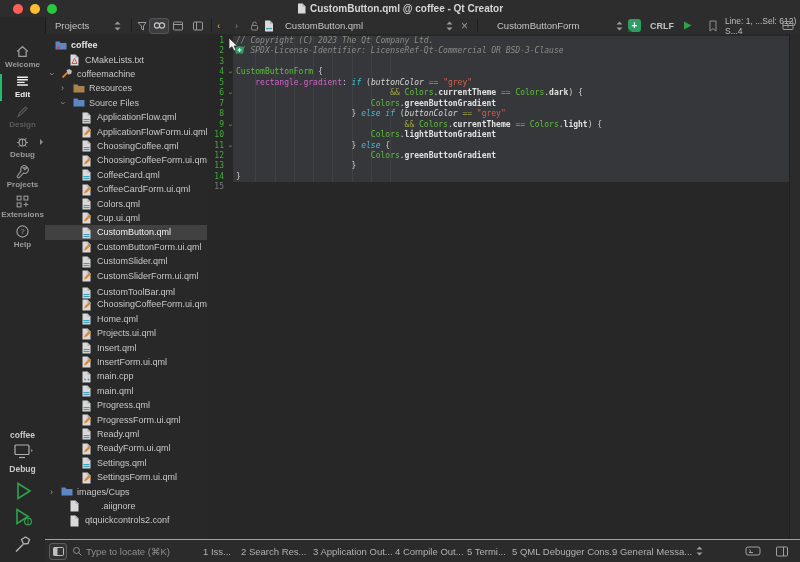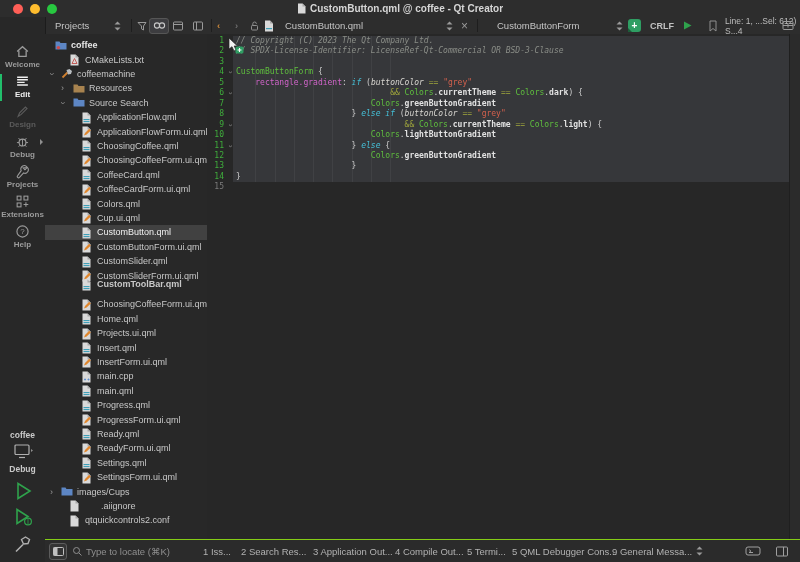--- a/index.html
+++ b/index.html
@@ -291,21 +291,21 @@
         <span class="ticon" style="left: 28px;"><svg width="12" height="11" viewBox="0 0 12 11">
             <path d="M0.5 1.5 h4 l1 1.5 h6 v6.5 h-11 z" fill="#a8834f"></path>
           </svg></span>
         <span class="tlabel" style="left: 44px;">Resources</span>
       </div>
       <div class="trow" style="top: 61.6px;">
         <span class="chev open" style="left: 16px;">›</span>
         <span class="ticon" style="left: 28px;"><svg width="12" height="11" viewBox="0 0 12 11">
             <path d="M0.5 1.5 h4 l1 1.5 h6 v6.5 h-11 z" fill="#5d86c4"></path>
           </svg></span>
-        <span class="tlabel" style="left: 44px;">Source Search</span>
+        <span class="tlabel" style="left: 44px;">Source Files</span>
       </div>
       <div class="trow" style="top: 76px;">
         <span class="ticon" style="left: 36px;"><svg width="11" height="12" viewBox="0 0 11 12">
             <path d="M1.5 0.5 h5 l3 3 v8 h-8 z" fill="#d9d9d9"></path>
             <path d="M6.5 0.5 l3 3 h-3 z" fill="#a9a9a9"></path>
             <rect x="2.5" y="7" width="6" height="1.1" fill="#3f9fb8"></rect>
             <rect x="2.5" y="9" width="6" height="1.1" fill="#3f9fb8"></rect>
           </svg></span>
         <span class="tlabel" style="left: 52px;">ApplicationFlow.qml</span>
       </div>
@@ -395,21 +395,21 @@
         <span class="tlabel" style="left: 52px;">CustomSlider.qml</span>
       </div>
       <div class="trow" style="top: 234.4px;">
         <span class="ticon" style="left: 36px;"><svg width="11" height="12" viewBox="0 0 11 12">
             <path d="M1.5 0.5 h5 l3 3 v8 h-8 z" fill="#d9d9d9"></path>
             <path d="M6.5 0.5 l3 3 h-3 z" fill="#a9a9a9"></path>
             <path d="M3 9.5 L4 7 L8.2 2.8 L9.8 4.4 L5.6 8.6 Z" fill="#e0862c"></path>
           </svg></span>
         <span class="tlabel" style="left: 52px;">CustomSliderForm.ui.qml</span>
       </div>
-      <div class="trow" style="top: 243px; font-weight: bold;">
+      <div class="trow" style="top: 251px;">
         <span class="ticon" style="left: 36px;"><svg width="11" height="12" viewBox="0 0 11 12">
             <path d="M1.5 0.5 h5 l3 3 v8 h-8 z" fill="#d9d9d9"></path>
             <path d="M6.5 0.5 l3 3 h-3 z" fill="#a9a9a9"></path>
             <rect x="2.5" y="7" width="6" height="1.1" fill="#3f9fb8"></rect>
             <rect x="2.5" y="9" width="6" height="1.1" fill="#3f9fb8"></rect>
           </svg></span>
         <span class="tlabel" style="left: 52px;">CustomToolBar.qml</span>
       </div>
       <div class="trow" style="top: 263.2px;">
         <span class="ticon" style="left: 36px;"><svg width="11" height="12" viewBox="0 0 11 12">

